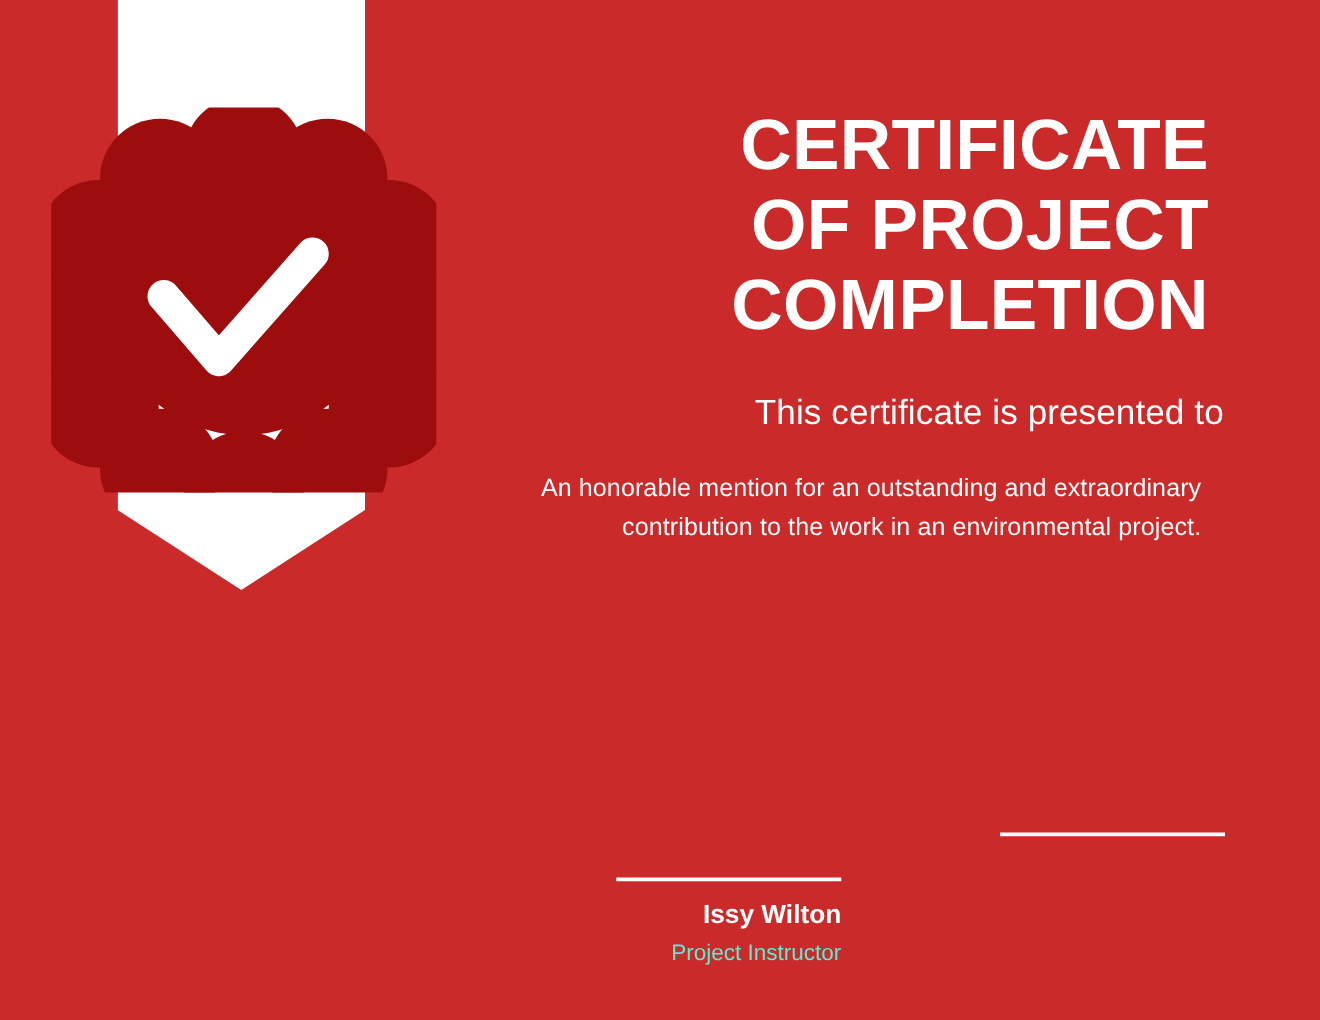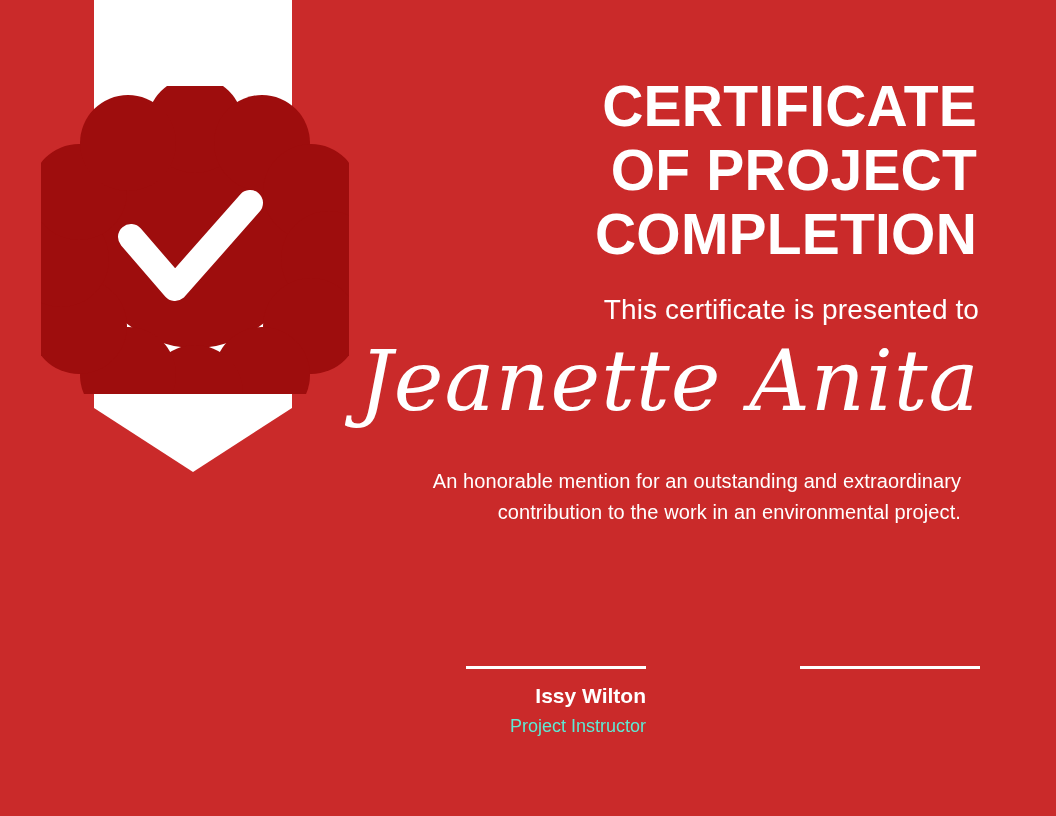--- a/index.html
+++ b/index.html
@@ -52,21 +52,21 @@
   
   .content {
     position: absolute;
     right: 77px;
     top: 0;
     width: 620px;
     text-align: right;
   }
 
   .title {
-    margin: 2px;
+    margin: 12px;
     padding-top: 72px;
     font-size: 57px;
     line-height: 64px;
     font-weight: 700;
     letter-spacing: 0.2px;
     color: #FFFFFF;
     text-transform: uppercase;
   }
   .title-line { display: block; }
 
@@ -109,21 +109,21 @@
     left: 0;
     top: 666px;
     width: 1056px;
     height: 100px;
   }
   .signature {
     position: absolute;
     width: 180px;
     text-align: right;
   }
-  .signature.left  { left: 466px; }
+  .signature.left  { left: 493px; margin-top: 36px; }
   .signature.right { left: 800px; }
 
   .sig-rule {
     width: 180px;
     height: 3px;
     background: #FFFFFF;
     margin: 0 0 14px 0;
   }
   .sig-name {
     margin: 0;
@@ -173,21 +173,20 @@
   <div class="content">
 
     <h1 class="title">
       <span class="title-line">CERTIFICATE</span>
       <span class="title-line">OF PROJECT</span>
       <span class="title-line">COMPLETION</span>
     </h1>
 
     <p class="presented-to">This certificate is presented to</p>
 
-    <p class="recipient-name">Jeanette Anita</p>
 
     <p class="body-text">An honorable mention for an outstanding and extraordinary contribution to the work in an environmental project.</p>
 
   </div>
 
   <div class="signatures">
 
     <div class="signature left">
       <div class="sig-rule"></div>
       <p class="sig-name">Issy Wilton</p>

